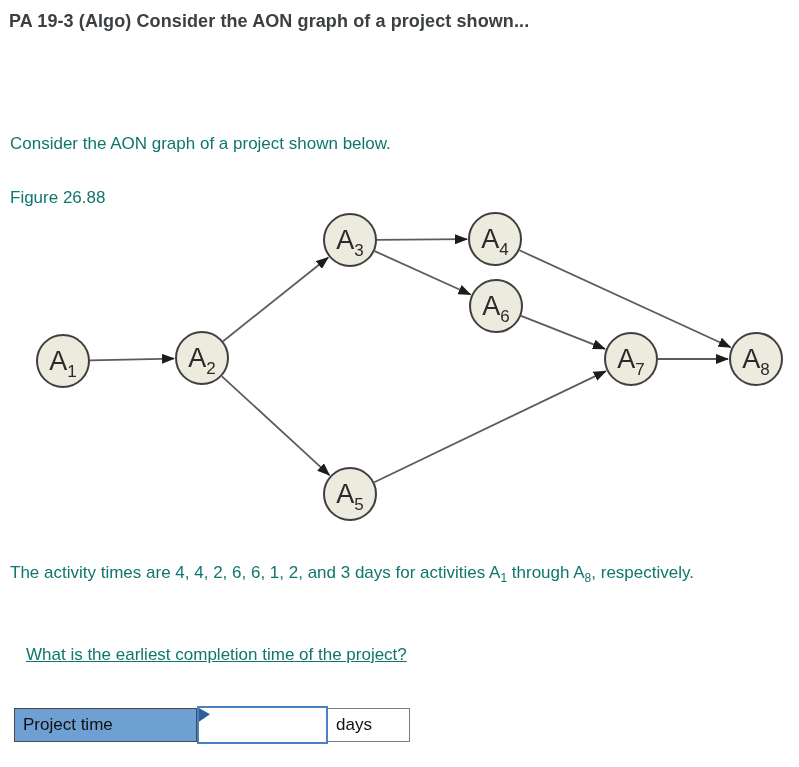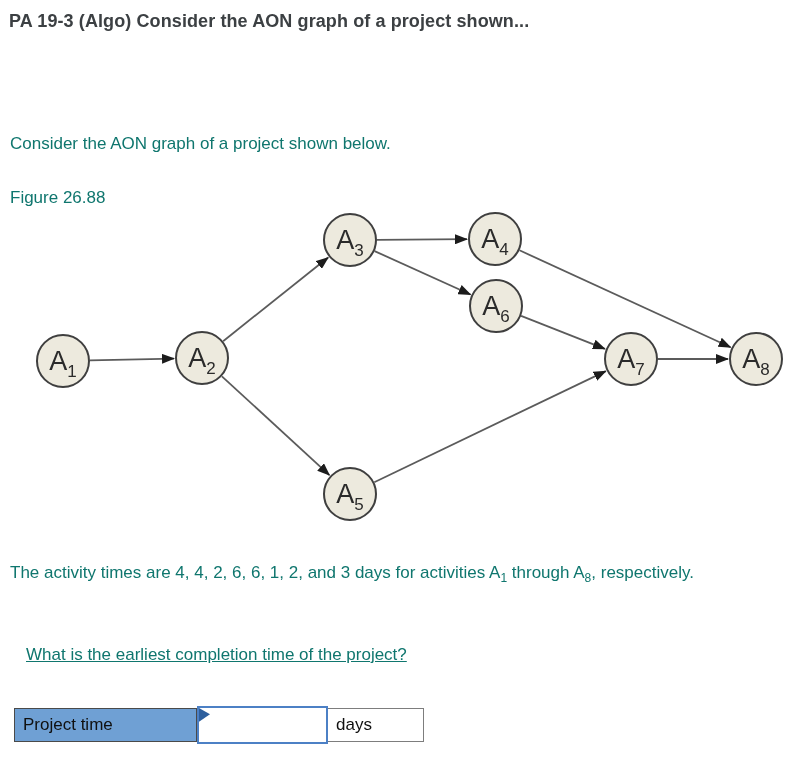--- a/index.html
+++ b/index.html
@@ -86,21 +86,21 @@
     box-sizing: border-box;
     border: none;
     outline: none;
     padding: 0 6px 0 13px;
     font-size: 17px;
     font-family: "Liberation Sans", "DejaVu Sans", sans-serif;
     color: #111;
     background: transparent;
   }
   .unit-cell {
-    width: 96px;
+    width: 82px;
     height: 34px;
     box-sizing: border-box;
     background: #ffffff;
     border: 1px solid #7d7d7d;
     border-left: none;
     display: flex;
     align-items: center;
     padding-left: 8px;
     font-size: 17px;
     color: #101010;

